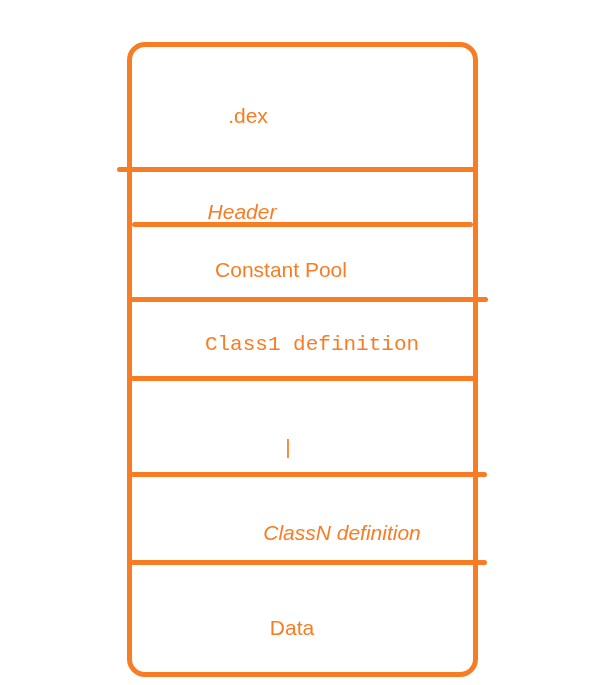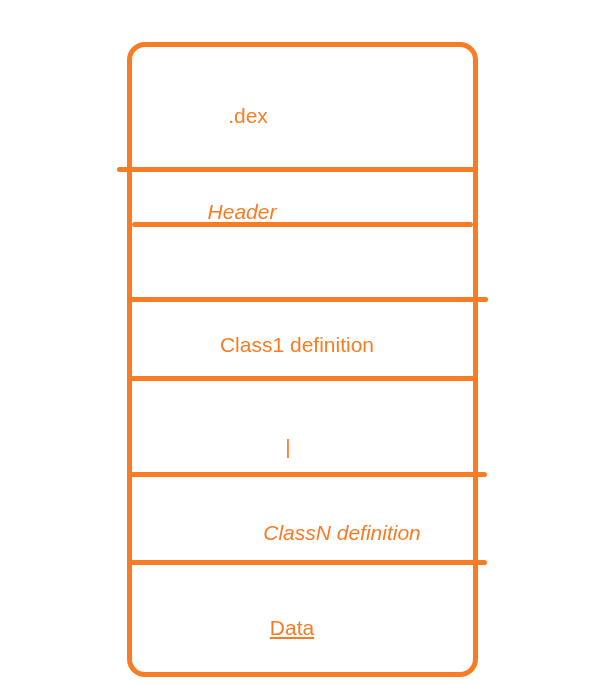--- a/index.html
+++ b/index.html
@@ -43,39 +43,40 @@
     position: absolute;
     transform: translateX(-50%);
     color: var(--accent);
     font-size: 21px;
     line-height: 1;
     white-space: nowrap;
   }
   .label.t-dex      { left: 248px; top: 105px; }
   .label.t-header   { left: 242px; top: 201px; font-style: italic; }
   .label.t-cpool    { left: 281px; top: 259px; }
-  .label.t-class1   { left: 297px; top: 334px; }
+  .label.t-class1   { left: 312px; top: 334px; font-family: Liberation Mono, monospace; }
   .label.t-ellipsis { left: 288px; top: 436px; }
   .label.t-classn   { left: 342px; top: 522px; font-style: italic; }
-  .label.t-data     { left: 292px; top: 617px; text-decoration: underline; }
+  .label.t-data     { left: 292px; top: 617px; }
 </style>
 </head>
 <body>
 
 <div class="canvas">
 
   <div class="dex-box"></div>
 
   <div class="divider l1"></div>
   <div class="divider l2"></div>
   <div class="divider l3"></div>
   <div class="divider l4"></div>
   <div class="divider l5"></div>
   <div class="divider l6"></div>
 
   <span class="label t-dex">.dex</span>
   <span class="label t-header">Header</span>
+  <span class="label t-cpool">Constant Pool</span>
   <span class="label t-class1">Class1 definition</span>
   <span class="label t-ellipsis">|</span>
   <span class="label t-classn">ClassN definition</span>
   <span class="label t-data">Data</span>
 
 </div>
 
 </body></html>

